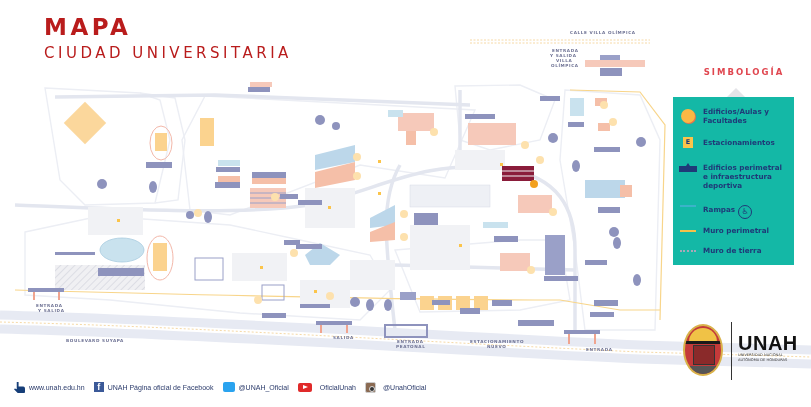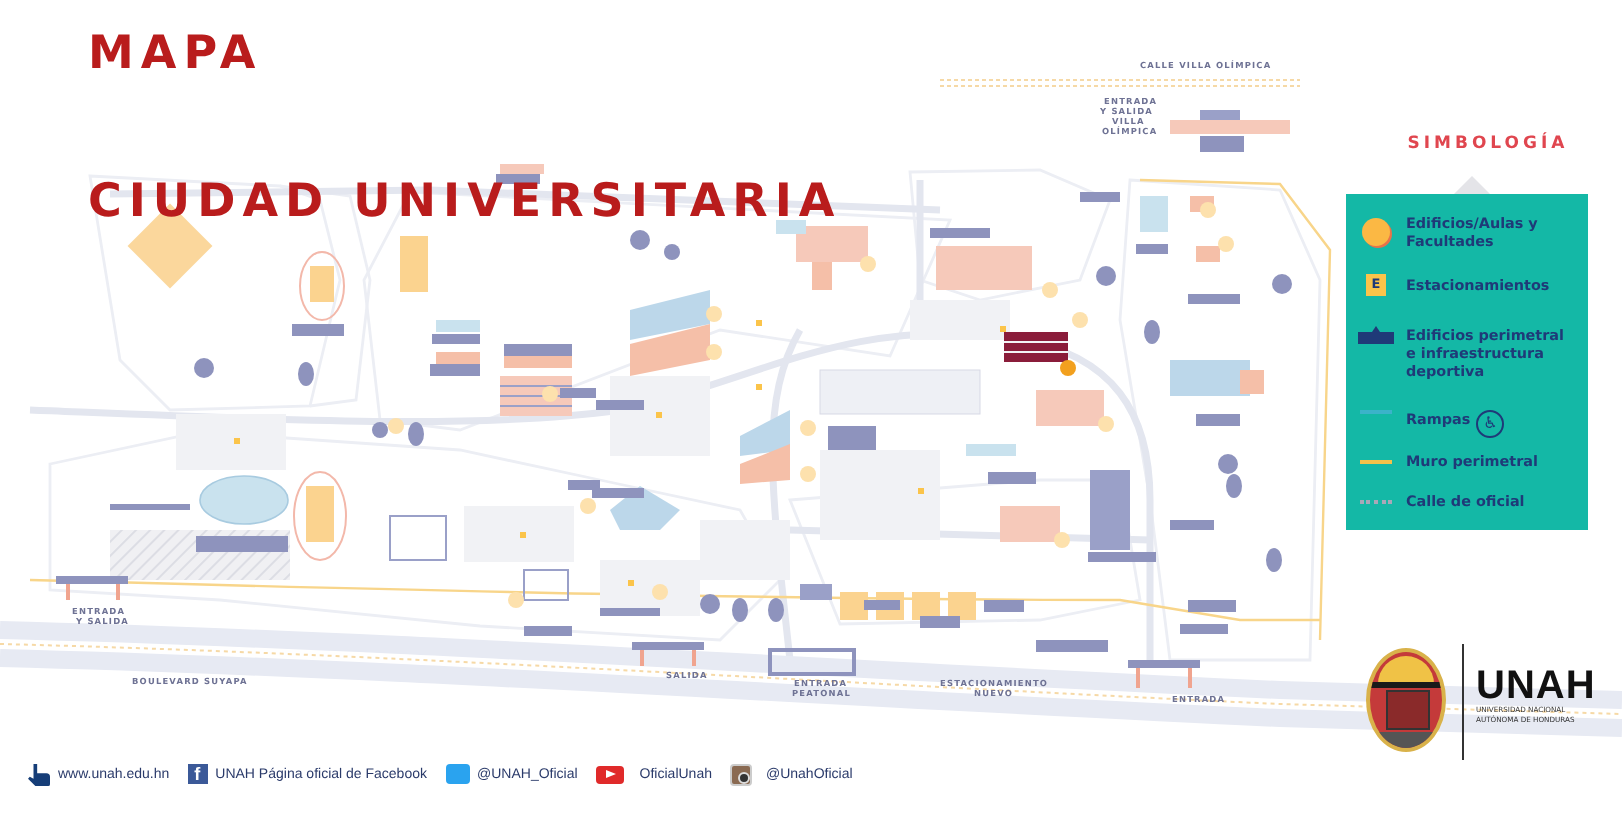--- a/index.html
+++ b/index.html
@@ -1,21 +1,21 @@
 <!DOCTYPE html>
 <html><head>
 <meta charset="utf-8">
 <style>
   * { box-sizing: border-box; margin: 0; padding: 0; }
   html, body { width: 811px; height: 407px; background: #ffffff; overflow: hidden; }
   body { position: relative; font-family: "DejaVu Sans", "Liberation Sans", sans-serif; color: #1e3a70; }
 
   .title { position: absolute; left: 44px; top: 14px; font-weight: 900; color: #b91c1c; letter-spacing: 3.5px; line-height: 26px; font-family: "DejaVu Sans", sans-serif; }
   .title .l1 { font-size: 23px; font-weight: bold; }
-  .title .l2 { font-size: 23px; font-weight: bold; margin-top: 48px; }
+  .title .l2 { font-size: 15px; font-weight: normal; }
 
   #map { position: absolute; left: 0; top: 0; width: 811px; height: 370px; }
 
   .legend-title { position: absolute; left: 684px; top: 67px; width: 120px; text-align: center; color: #e0464f; font-size: 8.5px; font-weight: bold; letter-spacing: 2px; }
   .legend { position: absolute; left: 673px; top: 97px; width: 121px; height: 168px; background: #14b8a6; }
   .legend::before { content: ""; position: absolute; left: 54px; top: -9px; border-left: 9px solid transparent; border-right: 9px solid transparent; border-bottom: 9px solid #e4e4e8; }
   .lg-item { position: absolute; left: 0; width: 121px; display: flex; align-items: flex-start; }
   .lg-sym { width: 30px; display: flex; justify-content: center; align-items: center; flex-shrink: 0; }
   .lg-label { font-size: 7.2px; font-weight: bold; color: #1f3a78; line-height: 9px; }
   .sym-circle { width: 14px; height: 14px; border-radius: 50%; background: #fbb844; box-shadow: 1px 1px 0 #e8734a; }
@@ -308,21 +308,21 @@
   <div class="lg-item" style="top:129px; align-items:center">
     <div class="lg-sym">
         <span class="sym-line" style="background:#f5c14a"></span>
       </div>
     <div class="lg-label">Muro perimetral</div>
   </div>
   <div class="lg-item" style="top:149px; align-items:center">
     <div class="lg-sym">
         <span class="sym-dash"></span>
       </div>
-    <div class="lg-label">Calle de oficial</div>
+    <div class="lg-label">Muro de tierra</div>
   </div>
 </div>
 
 <div class="logo-wrap">
   <div class="seal">
     <div class="sun"></div>
       <div class="band"></div>
       <div class="inner"></div>
       <div class="base"></div>
   </div>

